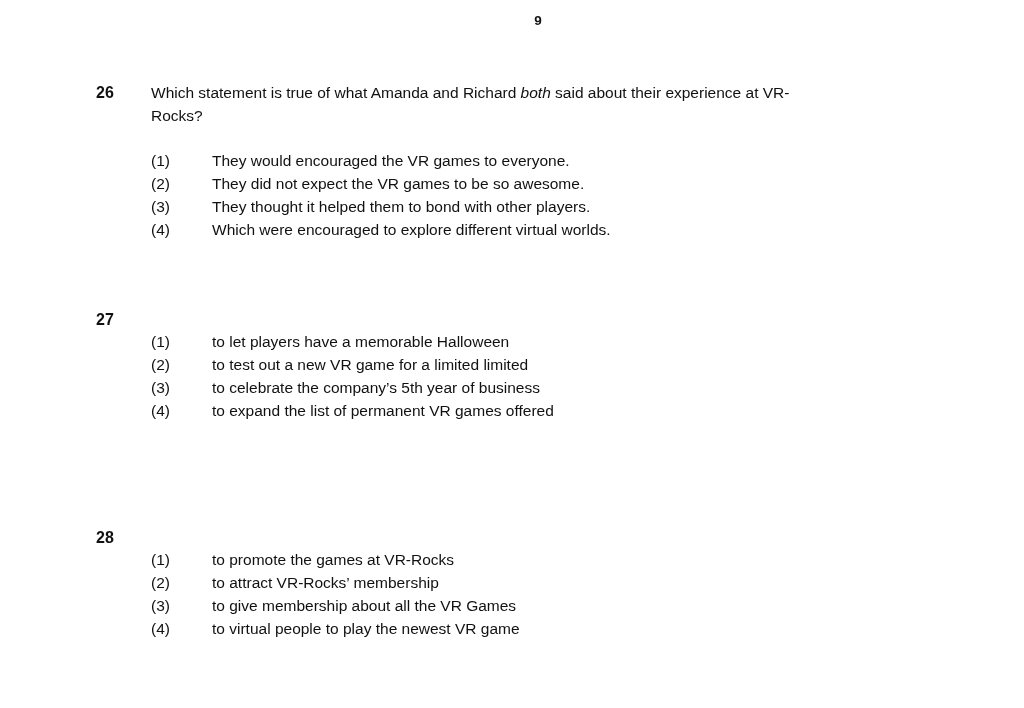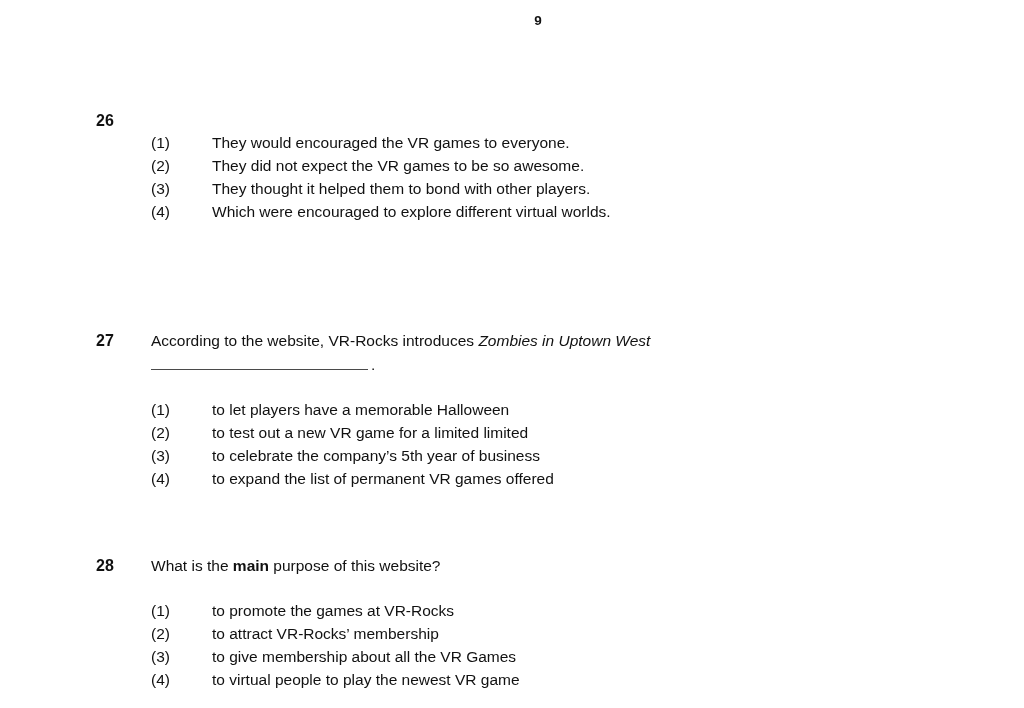--- a/index.html
+++ b/index.html
@@ -25,24 +25,23 @@
     text-align: center;
     font-size: 13.5px;
     font-weight: 700;
     letter-spacing: 0.2px;
   }
   .question {
     position: absolute;
     left: 96px;
     display: flex;
     align-items: flex-start;
-    margin-top: 28px;
   }
   .q26 { top: 81px; }
-  .q27 { top: 301px; }
+  .q27 { top: 308px; }
   .q28 { top: 526px; }
   .qnum {
     width: 55px;
     flex: 0 0 55px;
     font-size: 16px;
     font-weight: 700;
     line-height: 23px;
     letter-spacing: 0.2px;
   }
   .qbody {
@@ -83,20 +82,21 @@
 </head>
 <body>
 
 <div class="page">
 
   <div class="page-number">9</div>
 
   <section class="question q26">
     <div class="qnum">26</div>
     <div class="qbody">
+      <p class="stem"><span class="normal">Which statement is true of what Amanda and Richard </span><span class="italic">both</span><span class="normal"> said about their experience at VR-Rocks?</span></p>
       <div class="options">
         <div class="option">
           <span class="olabel">(1)</span>
           <span class="otext">They would encouraged the VR games to everyone.</span>
         </div>
         <div class="option">
           <span class="olabel">(2)</span>
           <span class="otext">They did not expect the VR games to be so awesome.</span>
         </div>
         <div class="option">
@@ -107,21 +107,20 @@
           <span class="olabel">(4)</span>
           <span class="otext">Which were encouraged to explore different virtual worlds.</span>
         </div>
       </div>
     </div>
   </section>
 
   <section class="question q27">
     <div class="qnum">27</div>
     <div class="qbody">
-      <p class="stem"><span><span class="normal">According to the website, VR-Rocks introduces </span><span class="italic">Zombies in Uptown West</span><span class="normal"> </span></span><span class="answer-blank"></span><span>.</span></p>
       <div class="options">
         <div class="option">
           <span class="olabel">(1)</span>
           <span class="otext">to let players have a memorable Halloween</span>
         </div>
         <div class="option">
           <span class="olabel">(2)</span>
           <span class="otext">to test out a new VR game for a limited limited</span>
         </div>
         <div class="option">
@@ -132,21 +131,20 @@
           <span class="olabel">(4)</span>
           <span class="otext">to expand the list of permanent VR games offered</span>
         </div>
       </div>
     </div>
   </section>
 
   <section class="question q28">
     <div class="qnum">28</div>
     <div class="qbody">
-      <p class="stem"><span class="normal">What is the </span><span class="bold">main</span><span class="normal"> purpose of this website?</span></p>
       <div class="options">
         <div class="option">
           <span class="olabel">(1)</span>
           <span class="otext">to promote the games at VR-Rocks</span>
         </div>
         <div class="option">
           <span class="olabel">(2)</span>
           <span class="otext">to attract VR-Rocks’ membership</span>
         </div>
         <div class="option">

